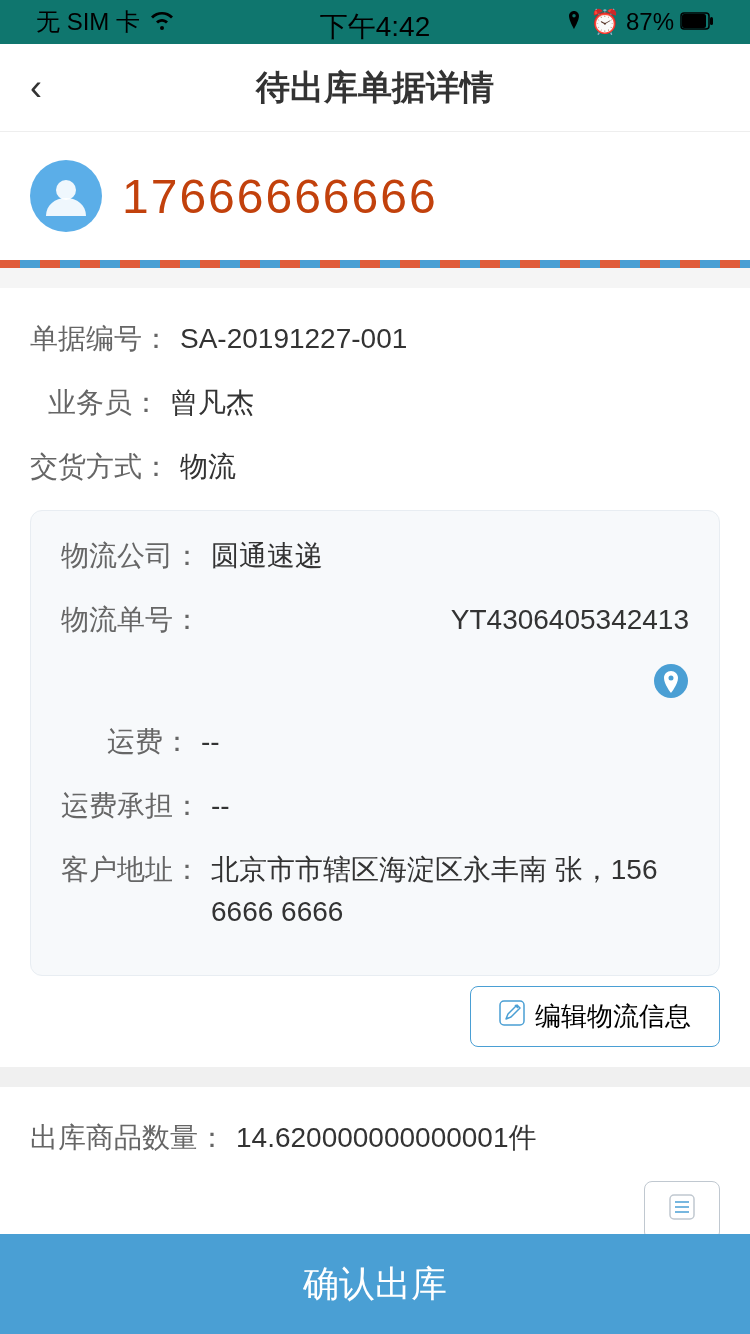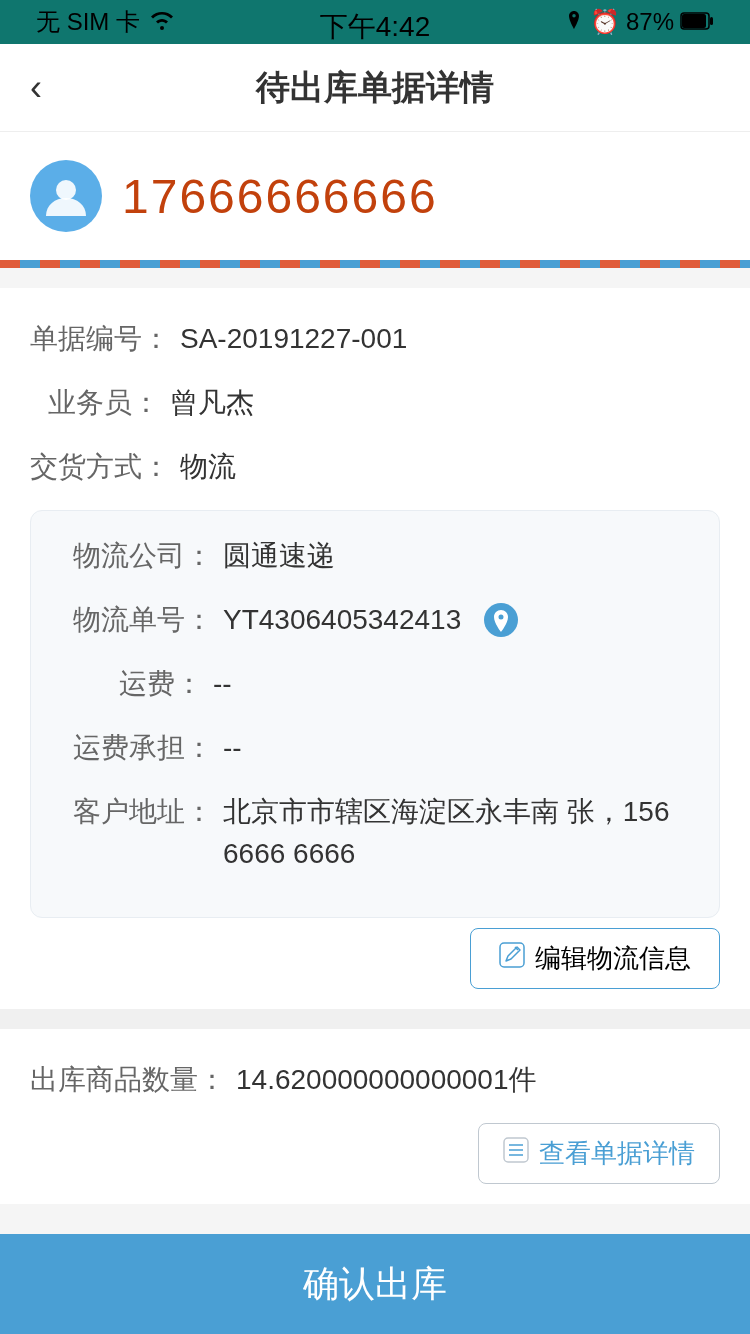--- a/index.html
+++ b/index.html
@@ -133,31 +133,32 @@
       padding-right: 10px;
       flex-shrink: 0;
     }
     .info-value {
       color: #333;
       font-size: 28px;
       flex: 1;
     }
     .info-value.with-icon {
       display: flex;
-      align-items: center;
+      align-items: flex-end;
       gap: 22px;
+      flex-direction: column;
     }
 
     
     .logistics-card {
       background: #f7f9fb;
       border: 1px solid #e8edf2;
       border-radius: 12px;
       margin-top: 20px;
-      padding: 24px 30px 20px 42px;
+      padding: 24px 30px 20px 30px;
     }
 
     
     .location-icon {
       width: 36px;
       height: 36px;
       display: inline-flex;
       align-items: center;
       justify-content: center;
       cursor: pointer;
@@ -367,21 +368,20 @@
     <div class="view-detail-btn">
       <div class="view-detail-inner">
         <span>
           <svg width="26" height="26" viewBox="0 0 26 26" fill="none">
             <rect x="1" y="1" width="24" height="24" rx="4" stroke="#c0c8d0" stroke-width="1.5" fill="none"></rect>
             <line x1="6" y1="8" x2="20" y2="8" stroke="#4a9fd4" stroke-width="1.5"></line>
             <line x1="6" y1="13" x2="20" y2="13" stroke="#4a9fd4" stroke-width="1.5"></line>
             <line x1="6" y1="18" x2="20" y2="18" stroke="#4a9fd4" stroke-width="1.5"></line>
           </svg>
         </span>
-        <span>查看单据详情</span>
       </div>
     </div>
   </div>
 
   <div class="empty-area"></div>
 </div>
 
 <div class="confirm-btn">
   <span>确认出库</span>
 </div>

